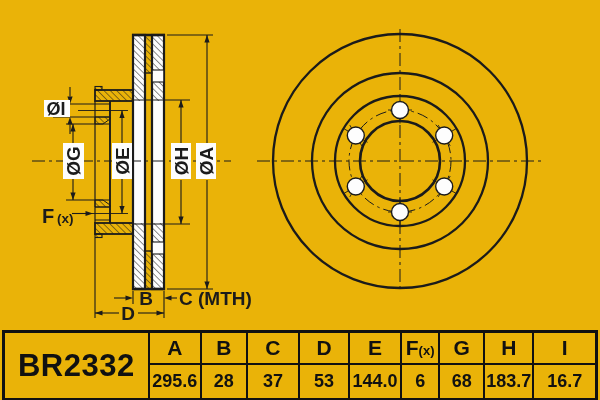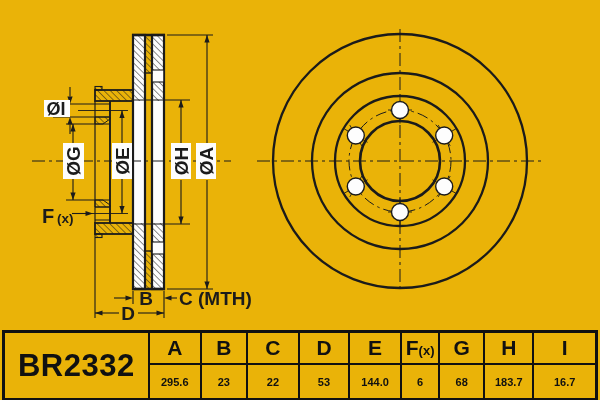--- a/index.html
+++ b/index.html
@@ -15,21 +15,21 @@
     border:3px solid #111;
   }
   .dim-table th, .dim-table td {
     border:2px solid #111; text-align:center; vertical-align:middle;
     color:#111; padding:0; overflow:hidden;
   }
   .dim-table .part-cell {
     font-size:31px; font-weight:bold; letter-spacing:0.5px;
   }
   .dim-table th { font-size:21px; font-weight:bold; height:30px; }
-  .dim-table td.val { font-size:11px; font-weight:bold; height:33px; }
+  .dim-table td.val { font-size:18px; font-weight:bold; height:33px; }
   .hdr-suffix { font-size:13px; font-weight:bold; }
   svg text { fill:#1b1b1b; font-family:"Liberation Sans", sans-serif; font-weight:bold; }
 </style>
 </head>
 <body>
 
 <div class="screen">
 
 <svg class="drawing-svg" width="600" height="328" viewBox="0 0 600 328">
   <defs>
@@ -245,22 +245,22 @@
     <th><span>C</span></th>
     <th><span>D</span></th>
     <th><span>E</span></th>
     <th><span>F</span><span class="hdr-suffix">(x)</span></th>
     <th><span>G</span></th>
     <th><span>H</span></th>
     <th><span>I</span></th>
   </tr>
   <tr>
     <td class="val">295.6</td>
-    <td class="val">23</td>
-    <td class="val">22</td>
+    <td class="val">28</td>
+    <td class="val">37</td>
     <td class="val">53</td>
     <td class="val">144.0</td>
     <td class="val">6</td>
     <td class="val">68</td>
     <td class="val">183.7</td>
     <td class="val">16.7</td>
   </tr>
 </tbody>
     </table>
 

